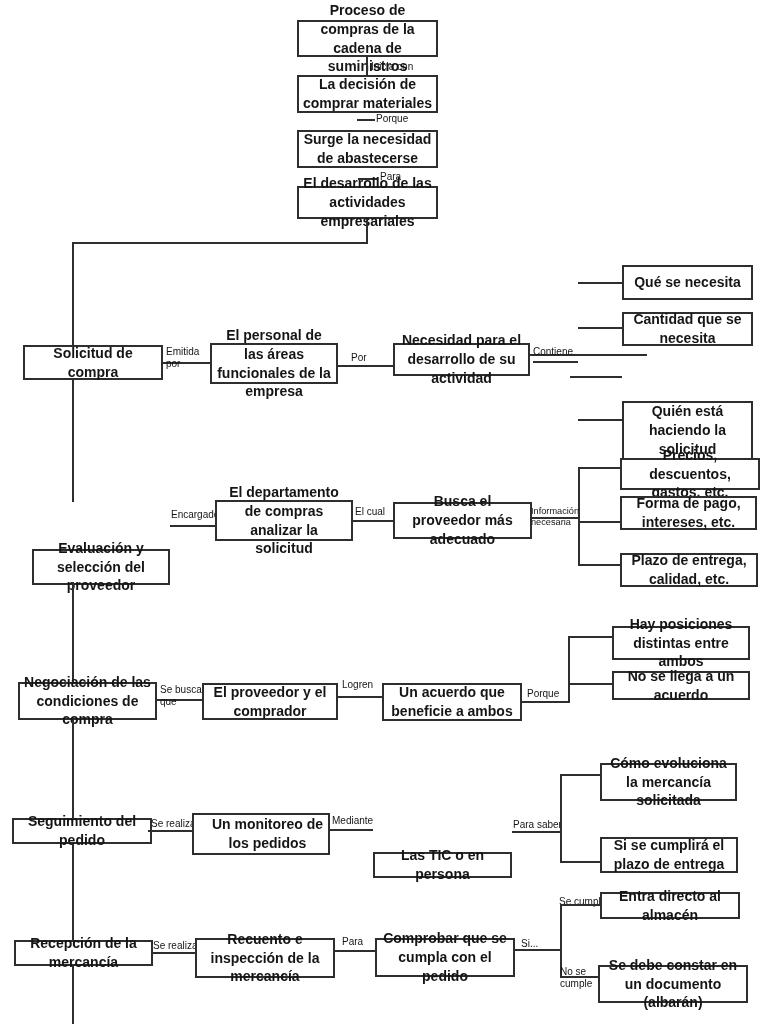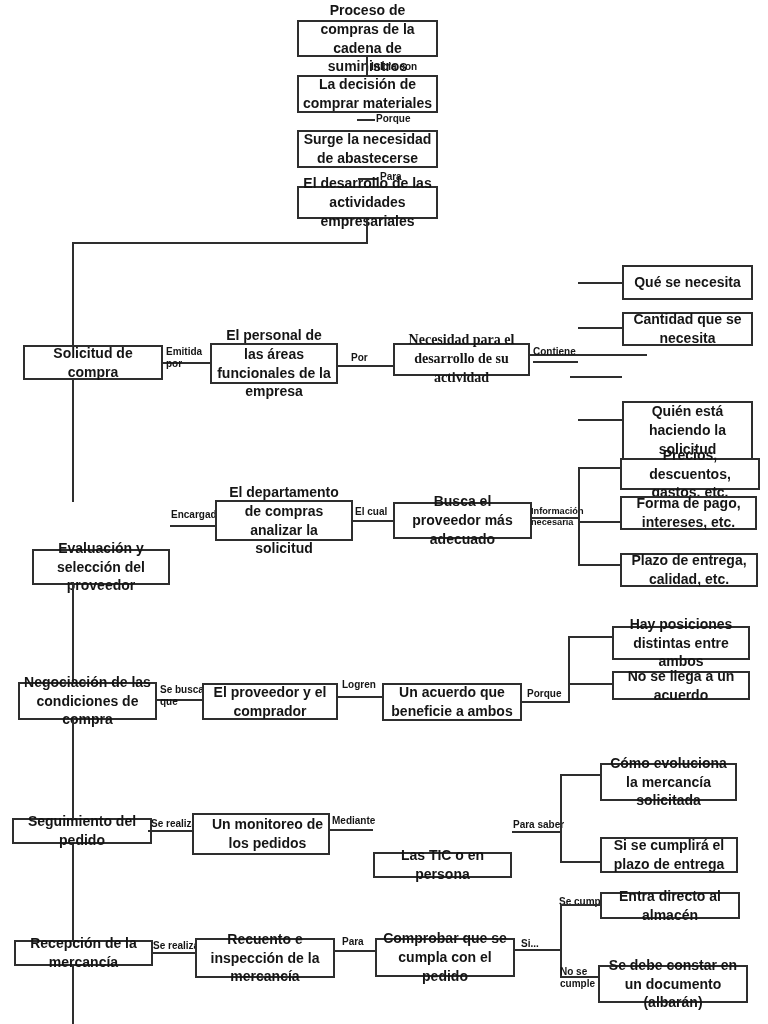--- a/index.html
+++ b/index.html
@@ -6,21 +6,21 @@
   .canvas{
     position:relative;width:768px;height:1024px;background:#ffffff;
     font-family:"Liberation Sans",sans-serif;overflow:hidden;
   }
   .box{
     position:absolute;box-sizing:border-box;border:2px solid #2e2e2e;background:#fff;
     display:flex;align-items:center;justify-content:center;text-align:center;
     font-size:14px;font-weight:600;line-height:1.35;color:#151515;padding:1px 3px;
   }
   .lbl{
-    position:absolute;font-size:10px;font-weight:700;color:#151515;line-height:1.15;
+    position:absolute;font-size:10px;font-weight:400;color:#151515;line-height:1.15;
     white-space:normal;
   }
   .lbl.sm{font-size:9.2px;}
   .hl{position:absolute;height:2px;background:#2e2e2e;}
   .vl{position:absolute;width:2px;background:#2e2e2e;}
 </style>
 </head>
 <body>
 
 <div class="canvas">
@@ -44,21 +44,21 @@
   <div class="vl" style="left:72px;top:242px;height:103px;"></div>
 
   <div class="box" style="left:23px;top:345px;width:140px;height:35px;">Solicitud de compra</div>
   <div class="hl" style="left:163px;top:362px;width:47px;"></div>
   <div class="lbl" style="left:166px;top:346px;width:46px;">Emitida por</div>
 
   <div class="box" style="left:210px;top:343px;width:128px;height:41px;">El personal de las áreas funcionales de la empresa</div>
   <div class="hl" style="left:338px;top:365px;width:55px;"></div>
   <div class="lbl" style="left:351px;top:352px;">Por</div>
 
-  <div class="box" style="left:393px;top:343px;width:137px;height:33px;font-family:Liberation Serif, serif;">Necesidad para el desarrollo de su actividad</div>
+  <div class="box" style="left:393px;top:343px;width:137px;height:33px;">Necesidad para el desarrollo de su actividad</div>
   <div class="hl" style="left:530px;top:354px;width:117px;"></div>
   <div class="hl" style="left:533px;top:361px;width:45px;"></div>
   <div class="lbl" style="left:533px;top:346px;">Contiene</div>
 
   <div class="hl" style="left:578px;top:282px;width:44px;"></div>
   <div class="box" style="left:622px;top:265px;width:131px;height:35px;">Qué se necesita</div>
   <div class="hl" style="left:578px;top:327px;width:44px;"></div>
   <div class="box" style="left:622px;top:312px;width:131px;height:34px;">Cantidad que se necesita</div>
   <div class="hl" style="left:570px;top:376px;width:52px;"></div>
   <div class="hl" style="left:578px;top:419px;width:44px;"></div>

